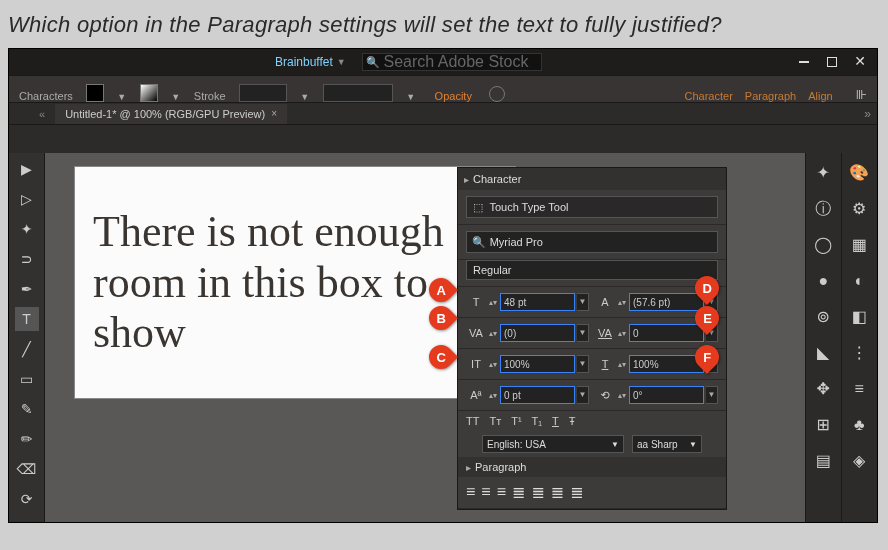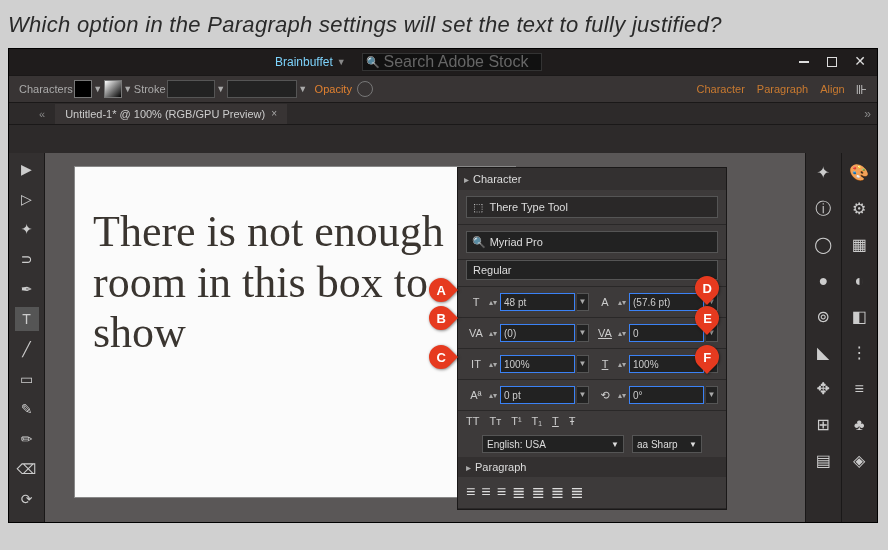--- a/index.html
+++ b/index.html
@@ -13,40 +13,40 @@
 .tb-search { margin-left:16px; width:180px; height:18px; background:#111; border:1px solid #333; display:flex; align-items:center; padding:0 4px; }
 .tb-search span.s-icon { font-size:11px; color:#888; margin-right:3px; }
 .tb-search span.s-text { font-size:16px; color:#666; }
 .win-btn { width:22px; height:18px; margin-left:6px; color:#ddd; font-size:14px; text-align:center; line-height:16px; cursor:pointer; }
 .dash { width:10px; height:2px; background:#ddd; display:inline-block; vertical-align:middle; }
 .sq { width:10px; height:10px; border:1.5px solid #ddd; display:inline-block; vertical-align:middle; }
 
 .menubar { display:flex; gap:14px; padding:4px 10px; font-size:12px; color:#ccc; background:#2d2a2a; }
 .menu-item { cursor:pointer; }
 
-.optionbar { display:flex; align-items:center; height:28px; padding:0 10px; gap:1px; background:#383434; border-top:1px solid #1a1818; border-bottom:1px solid #1a1818; }
+.optionbar { display:flex; align-items:flex-end; height:28px; padding:0 10px; gap:13px; background:#383434; border-top:1px solid #1a1818; border-bottom:1px solid #1a1818; }
 .optionbar .label { color:#aaa; font-size:11px; }
 .swatch { width:18px; height:18px; border:1px solid #777; background:#000; display:inline-block; vertical-align:middle; }
 .swatch.grad { background:linear-gradient(135deg,#fff 0%,#000 100%); }
 .num-field { width:48px; height:18px; background:#222; border:1px solid #555; display:inline-flex; align-items:center; color:#ccc; font-size:10px; padding:0 3px; }
 .drop { width:10px; color:#aaa; font-size:9px; text-align:center; }
 .opacity-label { color:#e08030; font-size:11px; margin-left:6px; }
 .right-links { margin-left:auto; display:flex; gap:12px; font-size:11px; }
 .right-links span { color:#c97a30; cursor:pointer; }
 
 .tabbar { display:flex; align-items:center; height:22px; background:#2d2a2a; border-bottom:1px solid #1a1818; padding-left:30px; }
 .tab { font-size:11px; color:#ccc; padding:4px 10px; background:#383434; display:flex; align-items:center; gap:6px; }
 .tab .x { font-size:10px; color:#aaa; cursor:pointer; }
 .tabbar .ext { margin-left:auto; color:#888; font-size:12px; padding-right:6px; }
 
 .workarea { position:absolute; top:104px; left:0; right:0; bottom:0; display:flex; }
 .toolbox { width:36px; background:#333030; border-right:1px solid #1a1818; display:flex; flex-direction:column; align-items:center; padding-top:4px; gap:6px; }
 .tool { width:24px; height:24px; color:#ccc; font-size:14px; text-align:center; line-height:24px; cursor:pointer; background:#333030; }
 .canvas { flex:1; background:#5a5757; position:relative; padding:14px 0 0 30px; }
-.artboard { width:440px; height:330px; background:#fbfbfb; box-shadow:0 0 0 1px #888; padding:40px 18px; }
+.artboard { width:440px; height:231px; background:#fbfbfb; box-shadow:0 0 0 1px #888; padding:40px 18px; }
 .artboard p { font-family:"Times New Roman",serif; font-size:44px; line-height:1.15; color:#3a3530; }
 
 
 .char-panel { position:absolute; top:14px; right:78px; width:270px; background:#3d3a3a; border:1px solid #1a1818; color:#ddd; }
 .cp-header { display:flex; align-items:center; height:22px; background:#333030; padding:0 6px; font-size:11px; }
 .cp-header .arrow { font-size:10px; margin-right:4px; color:#aaa; }
 .cp-row { padding:6px 8px; border-bottom:1px solid #2a2828; }
 .touch-btn { display:flex; align-items:center; gap:6px; height:22px; background:#2a2828; border:1px solid #555; font-size:11px; padding:0 6px; }
 .font-field { display:flex; align-items:center; gap:4px; height:22px; background:#222; border:1px solid #555; padding:0 5px; font-size:11px; }
 .font-field .mag { font-size:11px; color:#aaa; }
@@ -148,21 +148,21 @@
       </div>
 
       <div class="char-panel">
         <div class="cp-header">
           <span class="arrow">▸</span>
           <span>Character</span>
         </div>
         <div class="cp-row">
           <div class="touch-btn">
             <span>⬚</span>
-            <span>There Type Tool</span>
+            <span>Touch Type Tool</span>
           </div>
         </div>
         <div class="cp-row">
           <div class="font-field">
             <span class="mag">🔍</span>
             <span>Myriad Pro</span>
           </div>
         </div>
         <div class="cp-row" style="padding-top:0">
           <div class="style-field">

